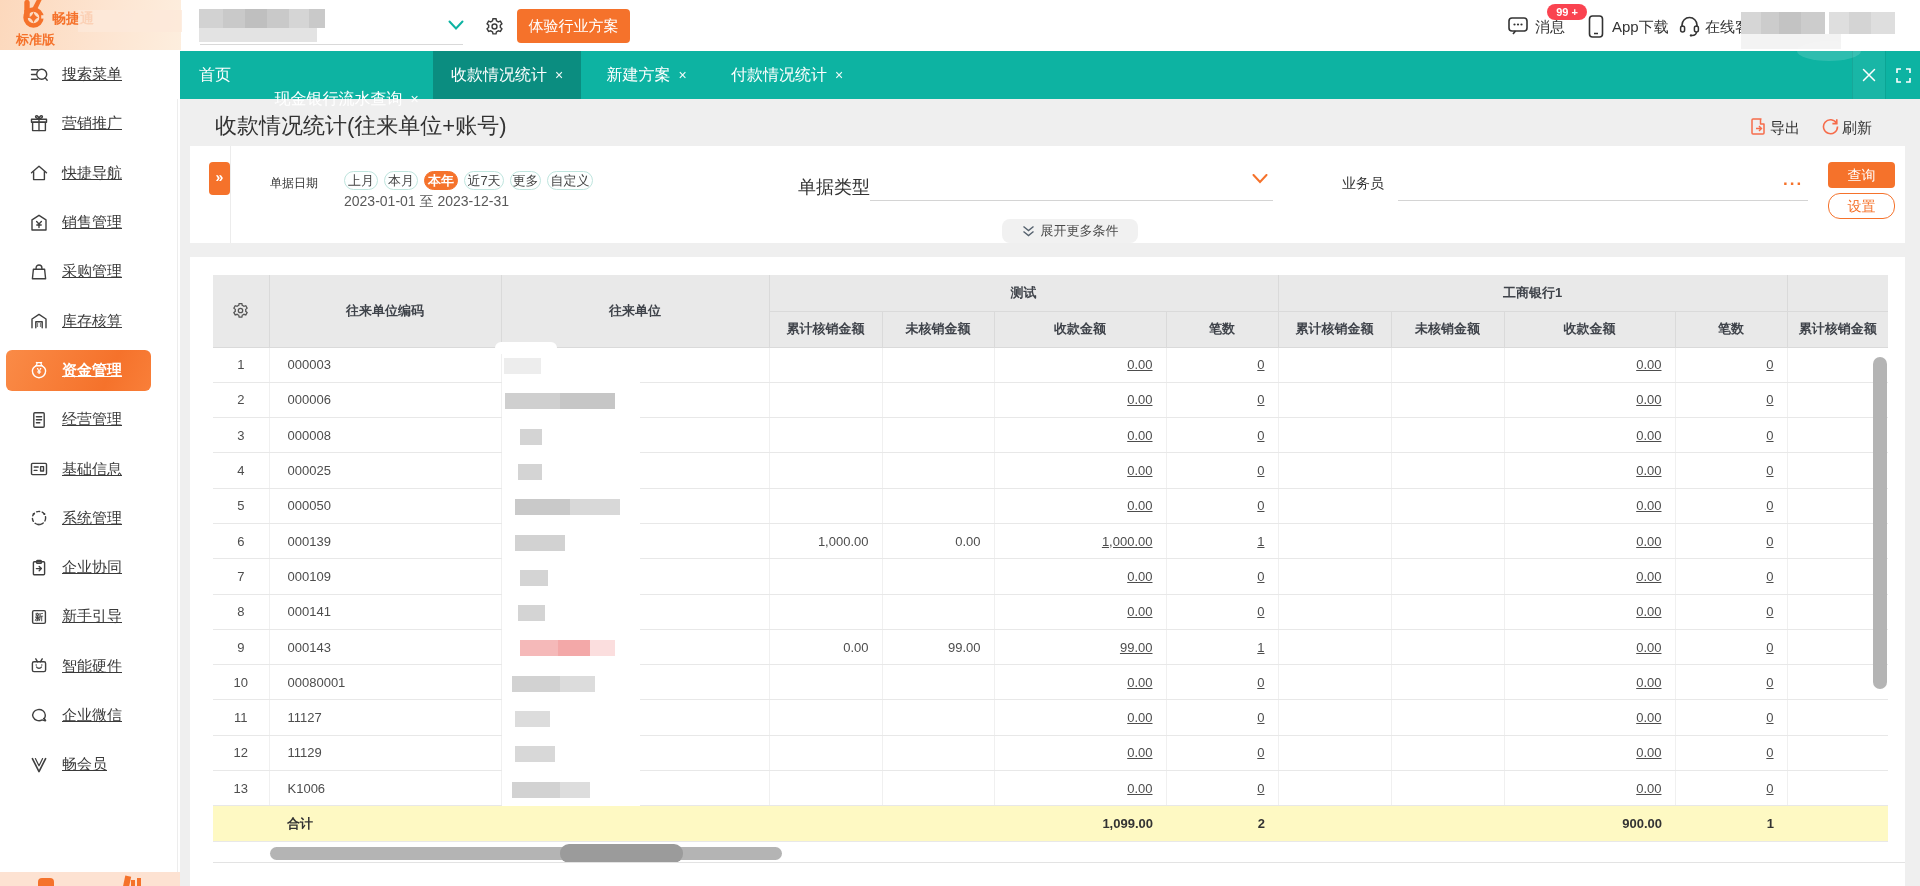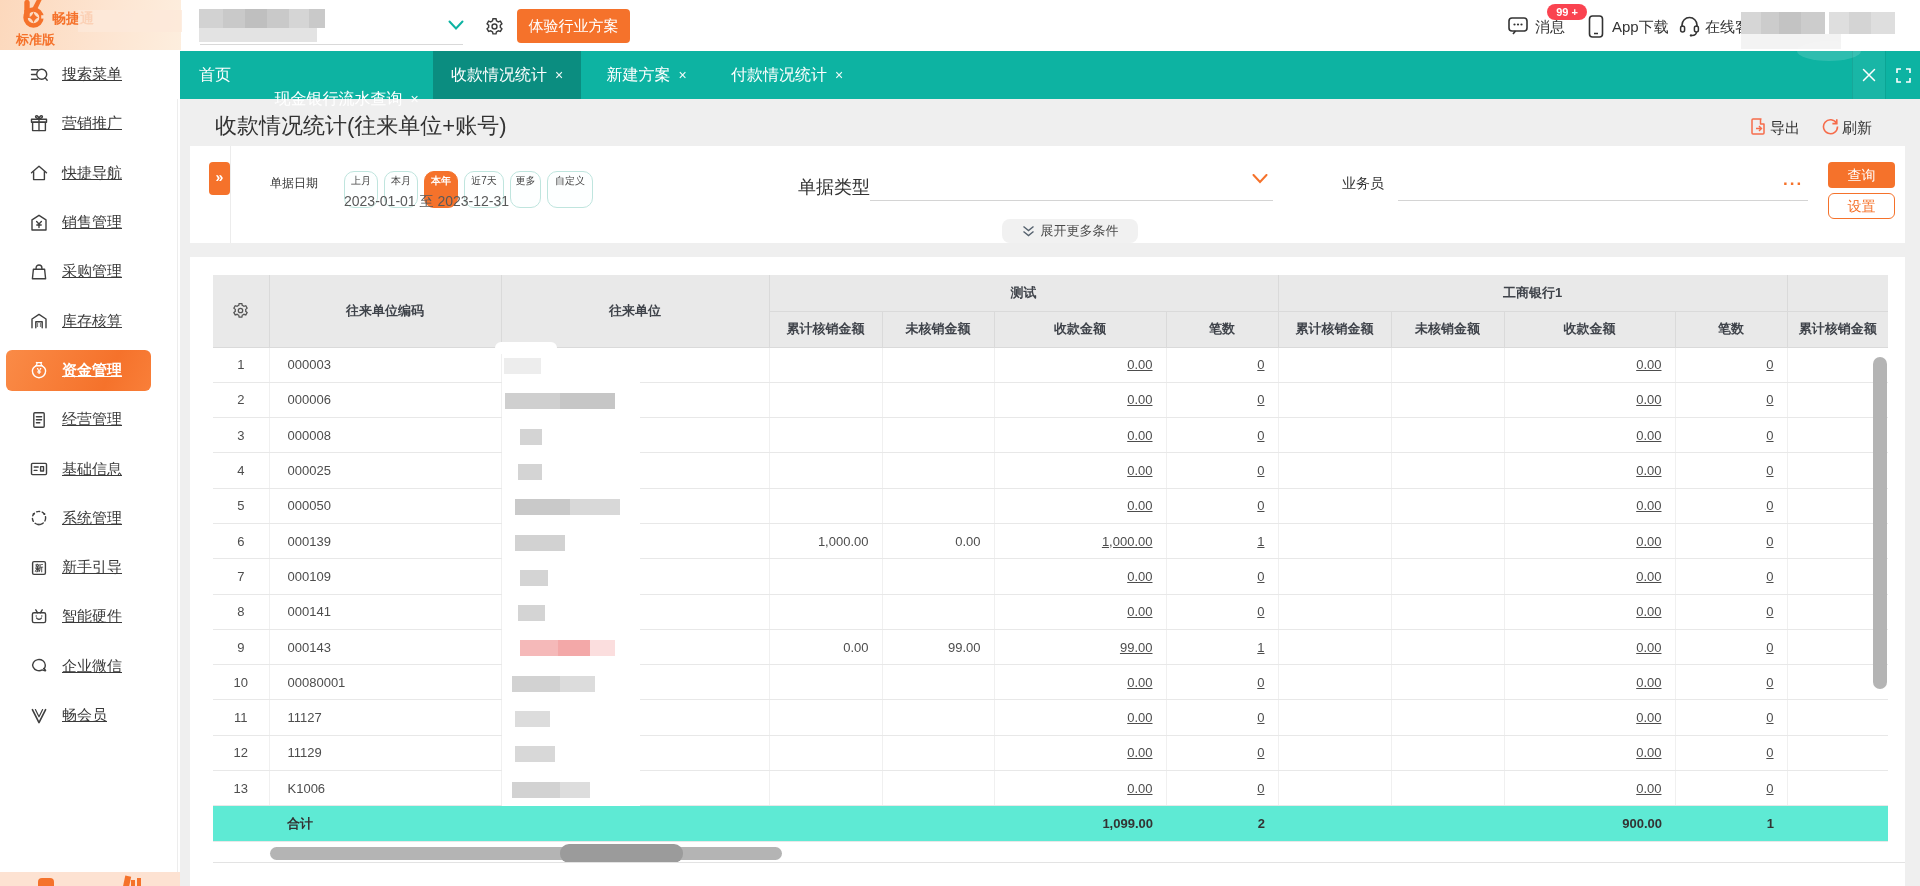--- a/index.html
+++ b/index.html
@@ -5,31 +5,31 @@
   * { margin:0; padding:0; box-sizing:border-box; }
   html,body { width:1920px; height:886px; overflow:hidden; }
   body { font-family:"Liberation Sans", sans-serif; background:#efefef; position:relative; }
   .abs { position:absolute; }
   .mi { height:49.3px; display:flex; align-items:center; padding-left:29px; font-size:15px; color:#3a3a3a; position:relative;text-decoration:underline; }
   .mi svg { margin-right:13px; flex:none; stroke:#3f3f3f; fill:none; stroke-width:1.4; stroke-linecap:round; stroke-linejoin:round; }
   .mi.act { color:#fff; font-weight:bold; }
   .mi.act svg { stroke:#fff; }
   .mi.act .actbg { position:absolute; left:6px; top:4px; width:145px; height:41px; border-radius:6px; background:linear-gradient(115deg,#fa8b47 0%,#f5722b 70%,#f97f39 100%); }
   .mi.act svg, .mi.act span { position:relative; }
-  .pill { width:34px; height:37px; margin-right:6px; border:1px solid #bfe5de; border-radius:10px; font-size:10px; color:#444; text-align:center; line-height:18px; background:#fdffff; }
+  .pill { width:34px; height:19px; margin-right:6px; border:1px solid #bfe5de; border-radius:10px; font-size:13px; color:#444; text-align:center; line-height:18px; background:#fdffff; }
   table { border-collapse:collapse; table-layout:fixed; width:1675px; font-size:13px; }
   thead th { height:36px; background:#e9e9e9; border-right:1px solid #dadada; border-bottom:1px solid #dadada; font-weight:bold; color:#3f434a; text-align:center; padding:0; font-size:13px; }
   thead th:last-child { border-right:none; }
   tbody td { height:35.3px; border-right:1px solid #f0f0f0; border-bottom:1px solid #e8e8e8; color:#4d4d4d; padding:0; }
   tbody td:last-child { border-right:none; }
   td.seq { text-align:center; }
   td.code { padding-left:18px; }
   td.num { text-align:right; padding-right:13px; }
   .lnk { text-decoration:underline; }
-  tr.total td { background:#5eead4; font-weight:bold; color:#333; border-right:none; }
+  tr.total td { background:#fef9c3; font-weight:bold; color:#333; border-right:none; }
   .pill.act { background:#f5722b; border-color:#f5722b; color:#fff; font-weight:bold; }
 </style>
 </head>
 <body>
 
 <div class="abs" id="topbar" style="left:180px; top:0; width:1740px; height:51px; background:#fff;">
 
   <div class="abs" style="left:19px; top:9px; width:126px; height:19px; background:#c9c9c9;">
     <div class="abs" style="left:0; top:0; width:24px; height:19px; background:#d2d2d2;"></div>
     <div class="abs" style="left:46px; top:0; width:22px; height:19px; background:#bfbfbf;"></div>
@@ -190,20 +190,28 @@
         <span>基础信息</span>
       </div>
     <div class="mi">
         <svg width="20" height="20" viewBox="0 0 20 20">
           <circle cx="10" cy="10" r="6.6" stroke-dasharray="3.1 2.6"></circle>
           <circle cx="4.6" cy="6" r="1" fill="#3f3f3f" stroke="none"></circle>
           <circle cx="15.4" cy="6" r="1" fill="#3f3f3f" stroke="none"></circle>
           <circle cx="10" cy="16.4" r="1" fill="#3f3f3f" stroke="none"></circle>
         </svg>
         <span>系统管理</span>
+      </div>
+    <div class="mi">
+        <svg width="20" height="20" viewBox="0 0 20 20">
+          <rect x="4.4" y="3.8" width="11.2" height="13" rx="1"></rect>
+          <rect x="7.6" y="2.4" width="4.8" height="2.8" rx="0.8"></rect>
+          <path d="M7.4 10.6 h5 M10.2 8.4 l2.2 2.2 -2.2 2.2"></path>
+        </svg>
+        <span>企业协同</span>
       </div>
     <div class="mi">
         <svg width="20" height="20" viewBox="0 0 20 20">
           <rect x="3.6" y="3.6" width="12.8" height="12.8" rx="1.4"></rect>
           <text x="10" y="13.2" font-size="8.6" text-anchor="middle" fill="#3f3f3f" stroke="none" font-weight="bold">新</text>
         </svg>
         <span>新手引导</span>
       </div>
     <div class="mi">
         <svg width="20" height="20" viewBox="0 0 20 20">
@@ -265,21 +273,21 @@
   <div class="abs" style="left:154px; top:47px; font-size:14px; color:#595959;">2023-01-01 至 2023-12-31</div>
   <div class="abs" style="left:608px; top:29px; font-size:18px; color:#333;">单据类型</div>
   <div class="abs" style="left:680px; top:54px; width:403px; height:1px; background:#d4d4d4;"></div>
   <svg class="abs" style="left:1062px; top:28px;" width="16" height="10" viewBox="0 0 16 10">
       <path d="M1.5 1 L8 8 L14.5 1" fill="none" stroke="#f5722b" stroke-width="2" stroke-linecap="round"></path>
     </svg>
   <div class="abs" style="left:1152px; top:29px; font-size:14px; color:#333;">业务员</div>
   <div class="abs" style="left:1208px; top:54px; width:410px; height:1px; background:#d4d4d4;"></div>
   <div class="abs" style="left:1593px; top:24px; font-size:17px; font-weight:bold; color:#f5722b; letter-spacing:2px;">...</div>
   <div class="abs" style="left:1638px; top:16px; width:67px; height:26px; background:#f5722b; border-radius:4px; color:#fff; font-size:14px; text-align:center; line-height:26px;">查询</div>
-  <div class="abs" style="left:1638px; top:47px; width:67px; height:26px; background:#fff; border:1px solid #f5722b; border-radius:6px; color:#f5722b; font-size:14px; text-align:center; line-height:24px;">设置</div>
+  <div class="abs" style="left:1638px; top:47px; width:67px; height:26px; background:#fff; border:1px solid #f5722b; border-radius:12px; color:#f5722b; font-size:14px; text-align:center; line-height:24px;">设置</div>
   <div class="abs" style="left:812px; top:73px; width:136px; height:24px; background:#f1f1f1; border-radius:8px; display:flex; align-items:center; justify-content:center; font-size:13px; color:#4a4a4a;">
     <svg width="13" height="13" viewBox="0 0 13 13" style="margin-right:6px;">
         <path d="M1.5 1.5 L6.5 5.5 L11.5 1.5 M1.5 6.5 L6.5 10.5 L11.5 6.5" fill="none" stroke="#55616e" stroke-width="1.4"></path>
       </svg>展开更多条件
   </div>
 </div>
 
 <div class="abs" id="tablepanel" style="left:190px; top:257px; width:1715px; height:629px; background:#fff;">
   <table class="abs" style="left:23px; top:18px;">
     <colgroup>

